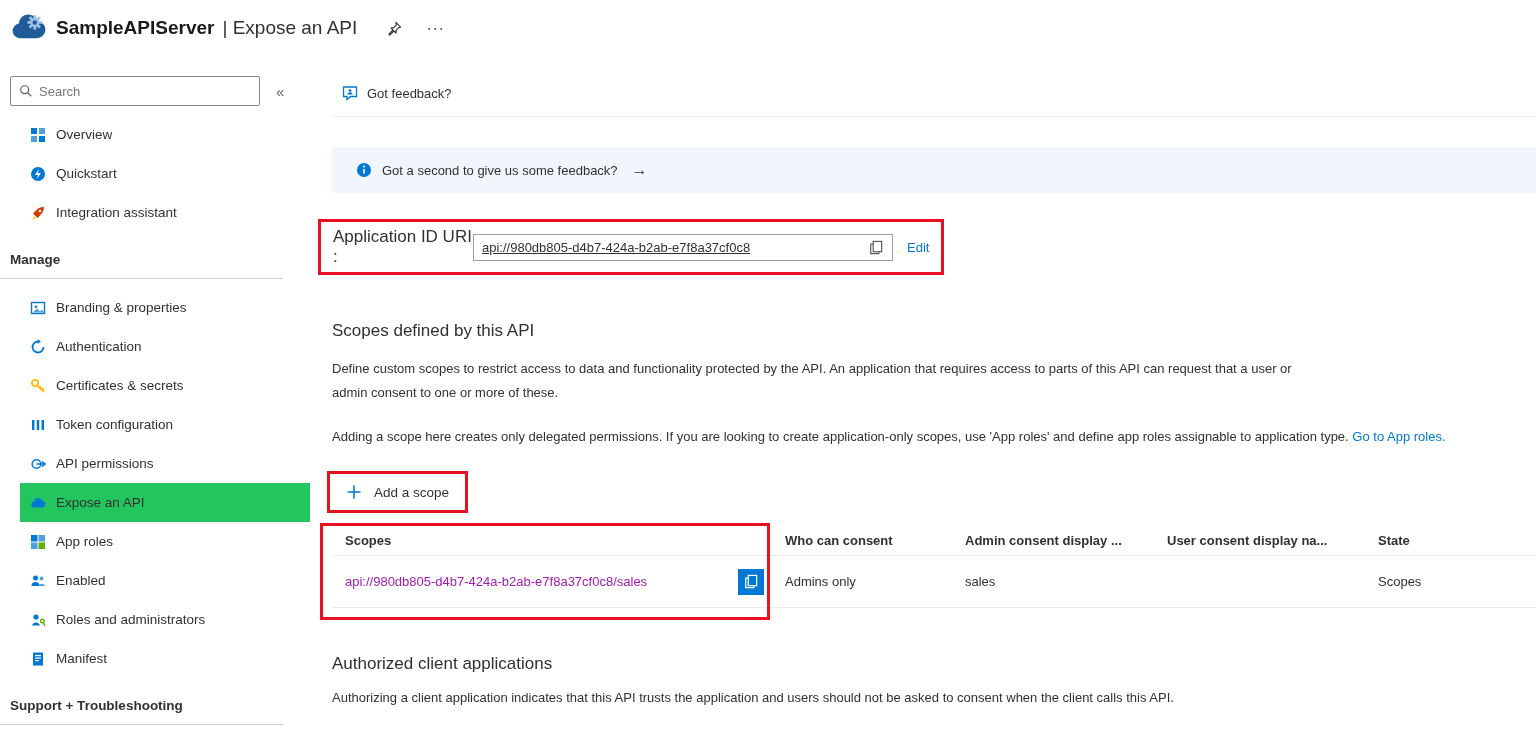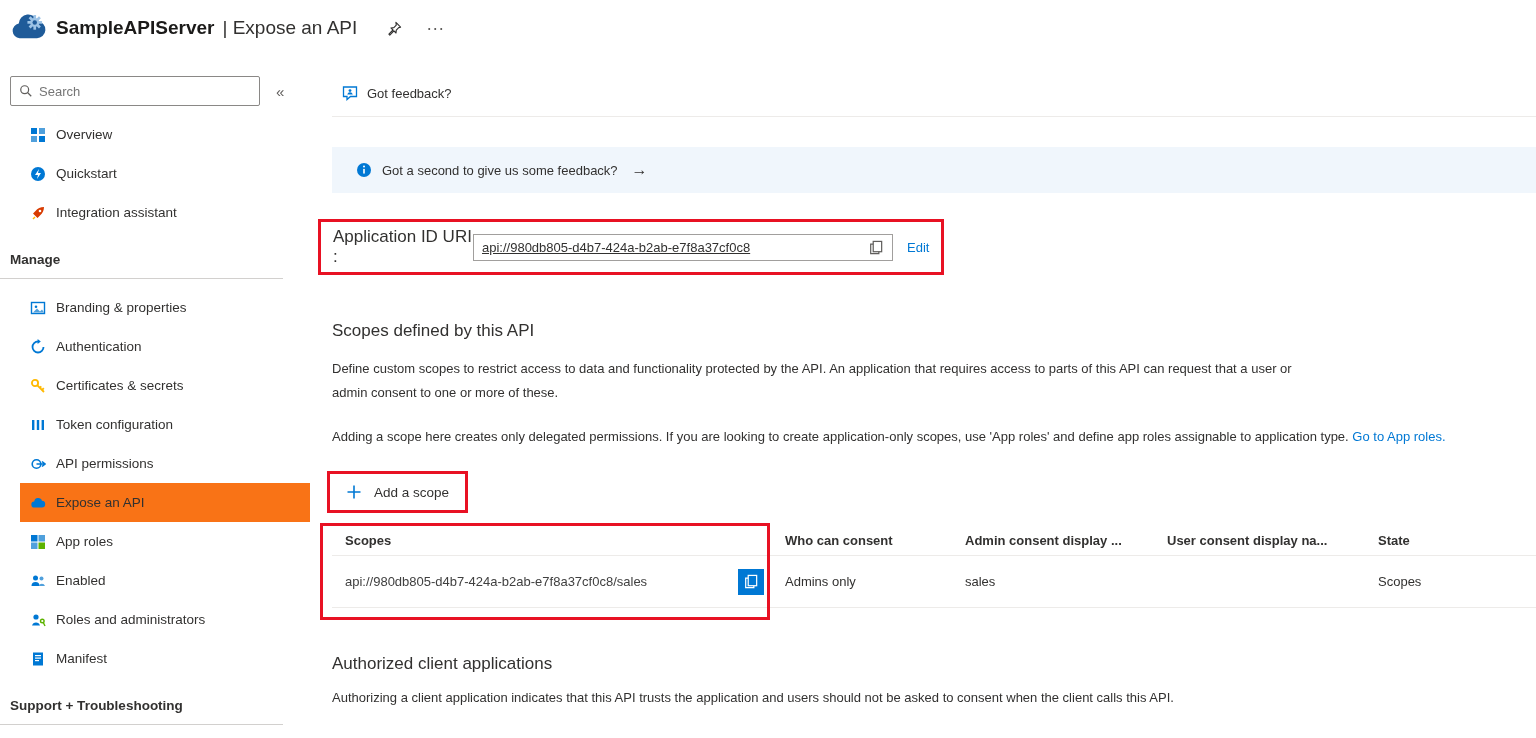--- a/index.html
+++ b/index.html
@@ -26,21 +26,21 @@
              padding-top: 20px; overflow: hidden; }
   .search-row { display: flex; align-items: center; padding: 0 10px; }
   .search-box { width: 250px; height: 30px; border: 1px solid #8a8886; border-radius: 2px;
                 display: flex; align-items: center; padding: 0 8px; background: #fff; }
   .search-box input { border: none; outline: none; flex: 1; font-size: 13px;
                       margin-left: 6px; font-family: inherit; color: #323130; }
   .collapse { margin-left: 16px; color: #605e5c; font-size: 15px; cursor: pointer; }
   .nav { margin-top: 9px; padding-left: 20px; }
   .nav-item { height: 39px; display: flex; align-items: center; padding-left: 10px;
               font-size: 13.5px; cursor: pointer; }
-  .nav-item.selected { background: #f97316; }
+  .nav-item.selected { background: #22c55e; }
   .nav-item .icon { width: 16px; height: 16px; margin-right: 10px; flex: 0 0 16px; }
   .section-header { font-weight: 700; font-size: 13.5px; color: #323130;
                     padding: 20px 10px 11px; border-bottom: 1px solid #d2d0ce;
                     margin-right: 27px; }
 
   
   .main { position: absolute; top: 56px; left: 332px; width: 1204px; height: 682px; }
   .toolbar { height: 61px; display: flex; align-items: center;
              padding: 14px 0 0 10px; border-bottom: 1px solid #edebe9; }
   .feedback-btn { display: flex; align-items: center; gap: 9px; font-size: 13px;
@@ -77,21 +77,21 @@
                   color: #323130; cursor: pointer; height: 26px; }
 
   .scope-table { margin-top: 13px; position: relative; font-size: 13px; }
   .t-head, .t-row { display: grid; grid-template-columns: 440px 180px 202px 211px 1fr;
                     align-items: center; border-bottom: 1px solid #edebe9; }
   .t-head { height: 30px; font-weight: 700; color: #323130; }
   .t-row { height: 52px; }
   .cell { padding-left: 13px; white-space: nowrap; overflow: hidden; }
   .scope-cell { display: flex; align-items: center; justify-content: space-between;
                 padding-right: 8px; }
-  .scope-link { color: #404040; text-decoration: none; cursor: pointer; }
+  .scope-link { color: #a21caf; text-decoration: none; cursor: pointer; }
   .scope-copy { width: 26px; height: 26px; background: #0078d4; display: flex;
                 align-items: center; justify-content: center; flex: 0 0 26px;
                 cursor: pointer; }
   .table-annotation { position: absolute; left: -12px; top: -3px; width: 450px;
                       height: 97px; pointer-events: none; }
 
   .auth-para { margin-top: 14px; font-size: 13px; line-height: 20px; max-width: 985px; }
 </style>
 </head>
 <body>

